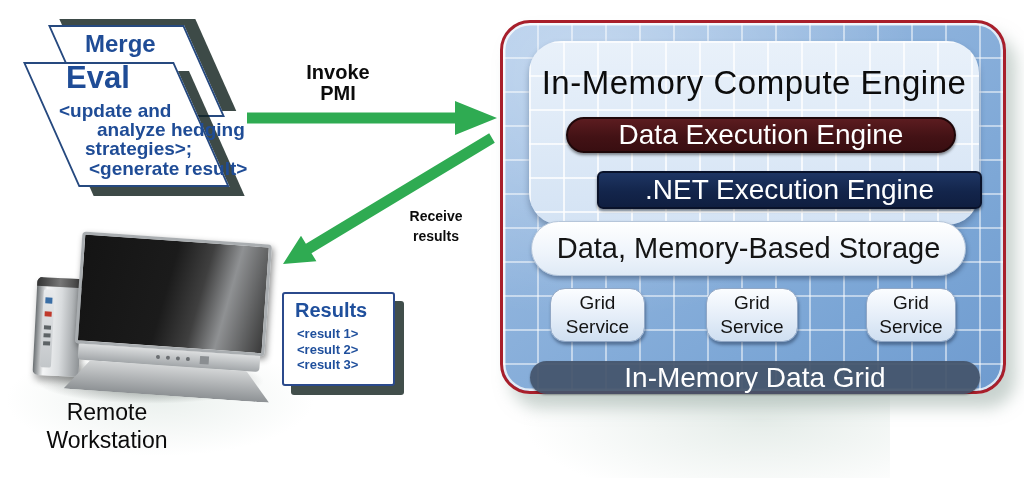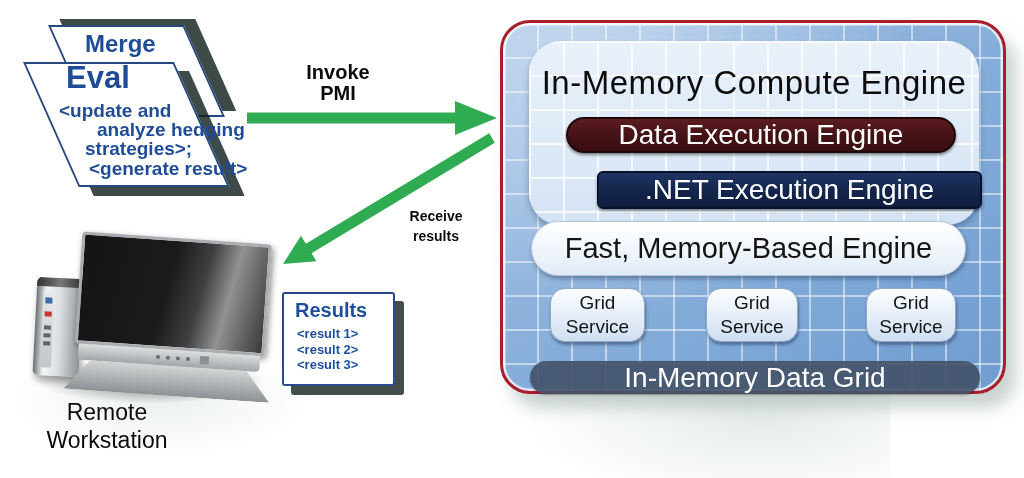--- a/index.html
+++ b/index.html
@@ -173,21 +173,21 @@
     <div class="results-item">&lt;result 2&gt;</div>
     <div class="results-item">&lt;result 3&gt;</div>
   </div>
 
   <div class="engine">
     <div class="inner-panel">
       <div class="engine-title">In-Memory Compute Engine</div>
       <div class="pill java-pill">Data Execution Engine</div>
       <div class="pill dotnet-pill">.NET Execution Engine</div>
     </div>
-    <div class="pill storage-pill">Fast, Memory-Based Engine</div>
+    <div class="pill storage-pill">Data, Memory-Based Storage</div>
     <div class="grid-service gs1">
       <div>Grid</div>
       <div>Service</div>
     </div>
     <div class="grid-service gs2">
       <div>Grid</div>
       <div>Service</div>
     </div>
     <div class="grid-service gs3">
       <div>Grid</div>

